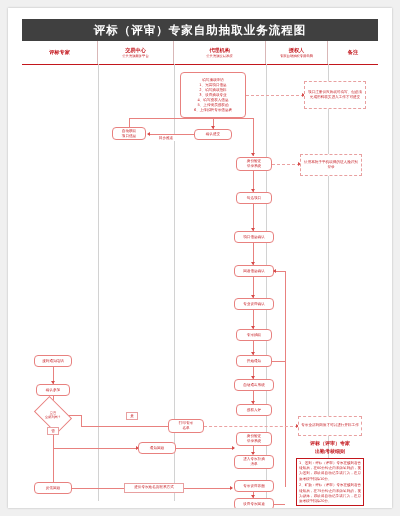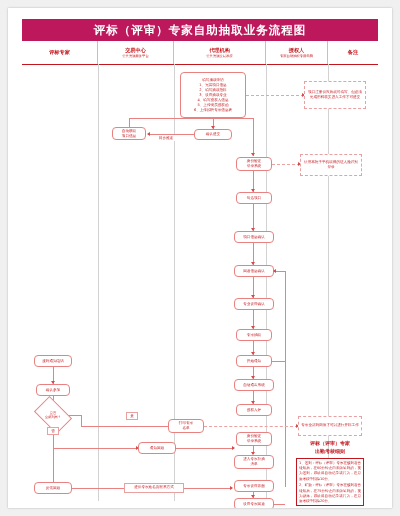--- a/index.html
+++ b/index.html
@@ -18,21 +18,21 @@
   }
   #sheet{
     position:absolute;left:14px;top:11px;
     width:356px;height:482px;
     background:#fff;
   }
 
   
   #title-bar{
     position:absolute;left:14px;top:11px;width:356px;height:22px;
-    background:#be185d;
+    background:#404040;
     color:#fff;
     display:flex;align-items:center;justify-content:center;
     letter-spacing:1px;
     font-size:11.5px;font-weight:bold;
   }
 
   
   #head-row{
     position:absolute;left:14px;top:33px;width:356px;height:23px;
     display:flex;

